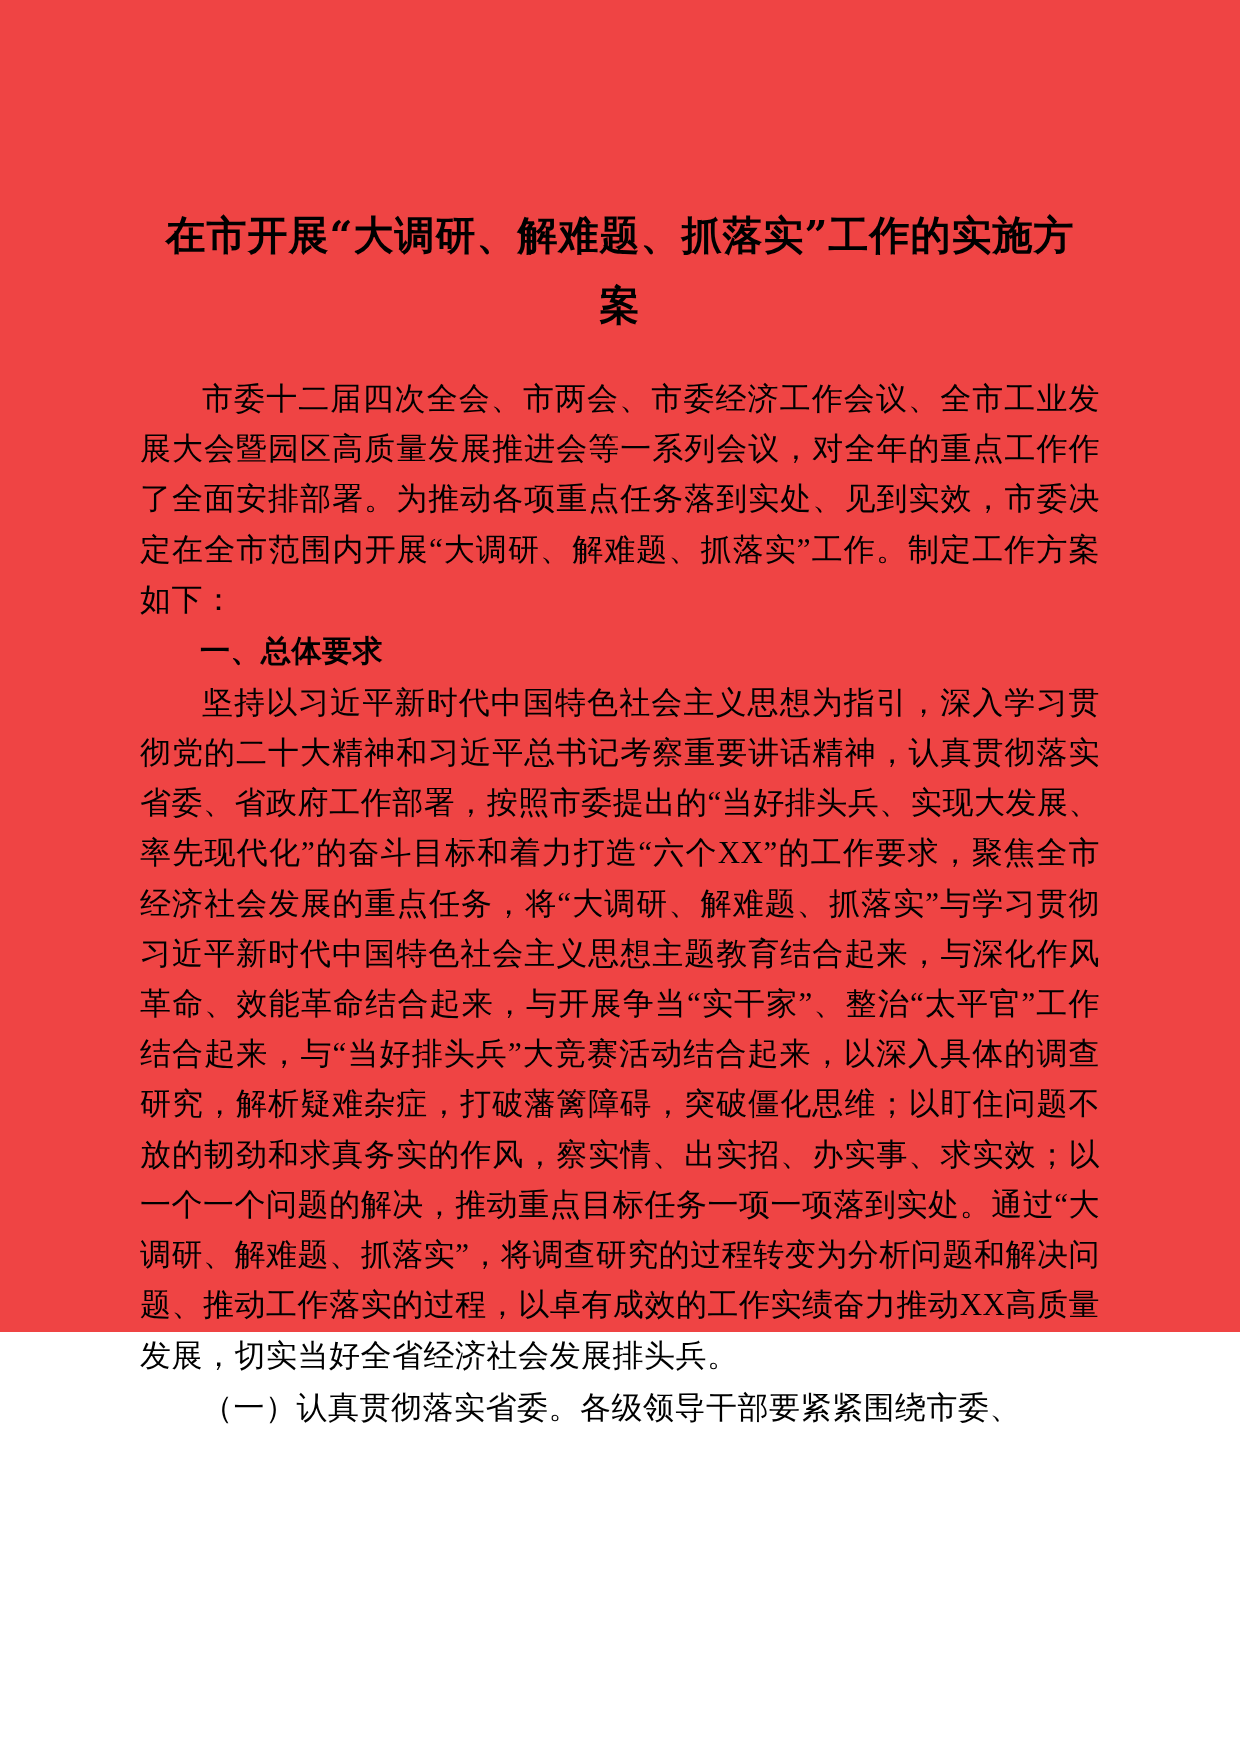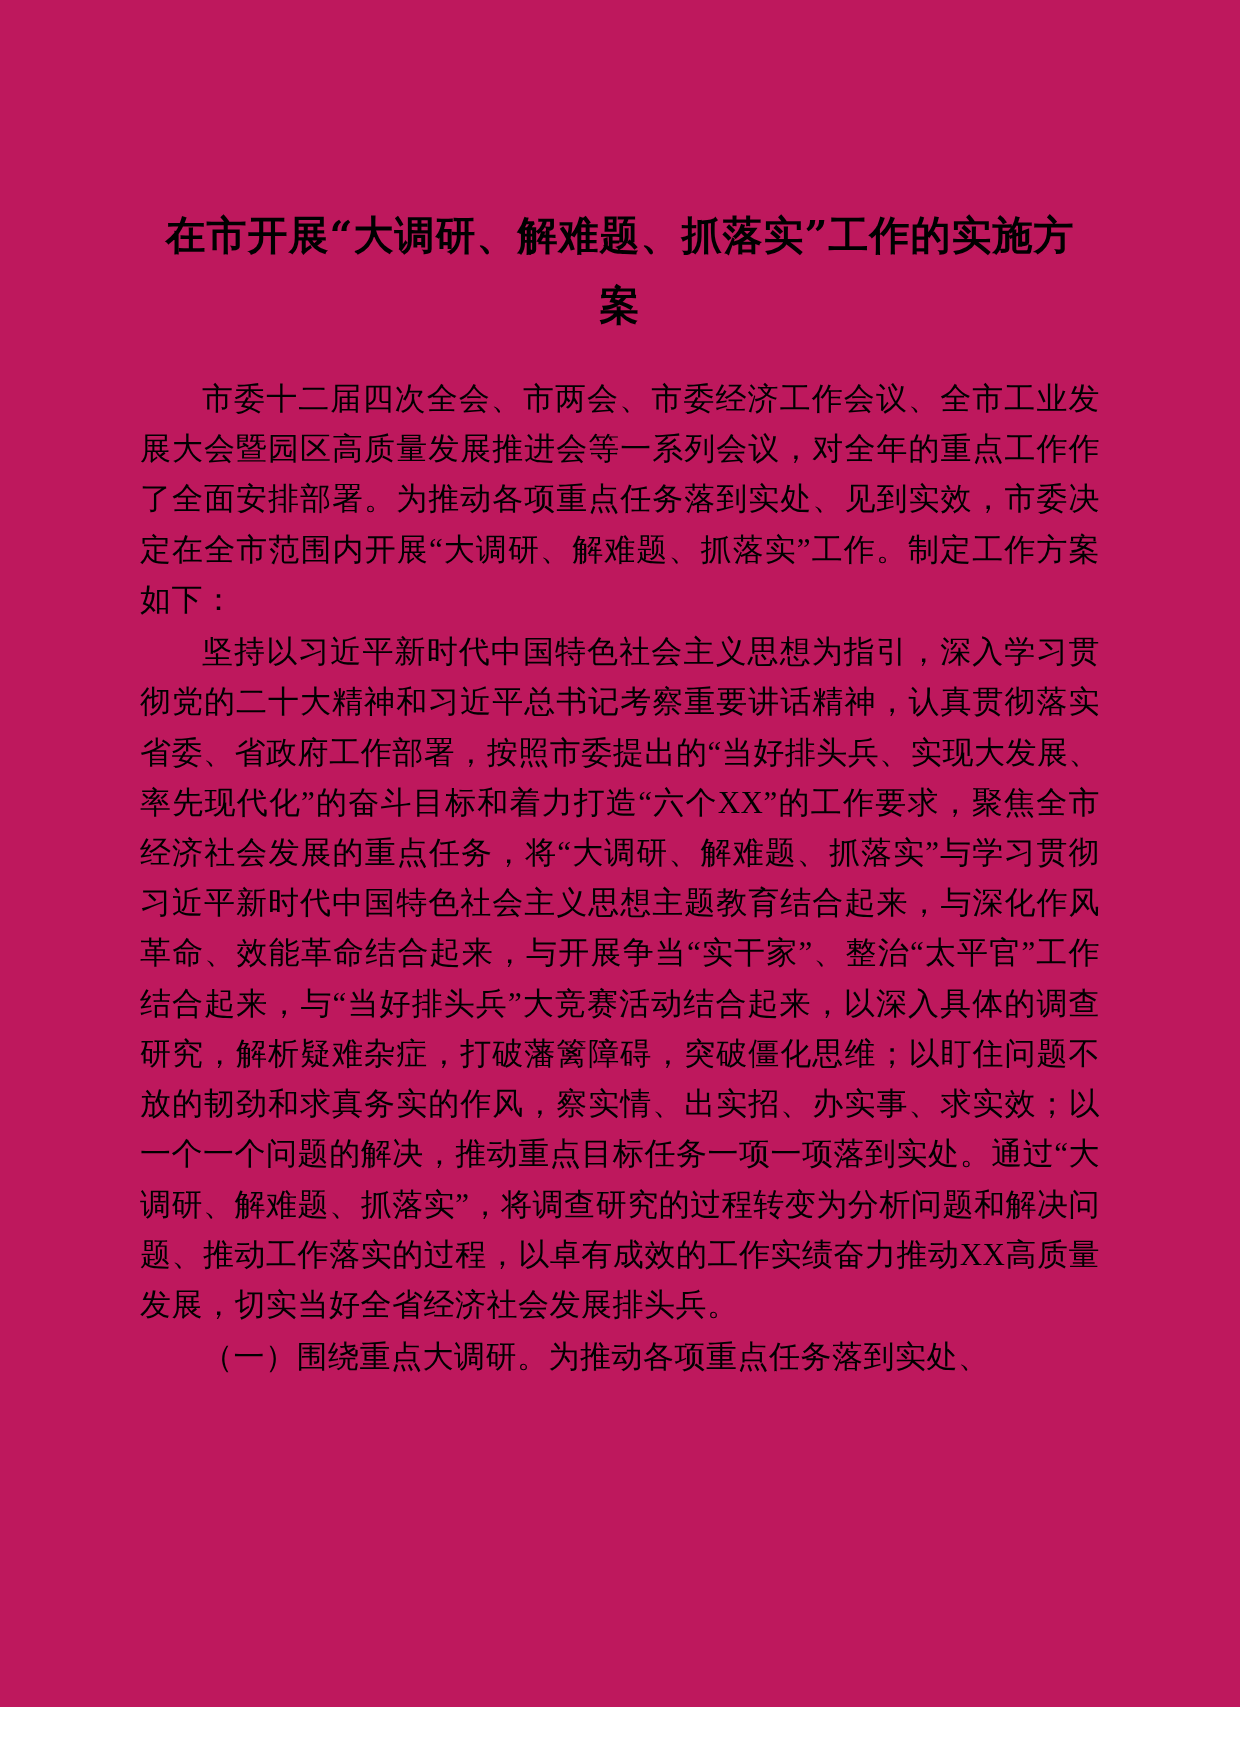--- a/index.html
+++ b/index.html
@@ -10,23 +10,23 @@
   body {
     width: 1240px;
     height: 1754px;
     font-family: "Liberation Serif", "DejaVu Serif", serif;
     color: #000000;
     overflow: hidden;
   }
   .page {
     box-sizing: border-box;
     width: 1240px;
-    height: 1707px;
+    height: 1332px;
     padding: 200px 140px 90px 140px;
-    background: #be185d;
+    background: #ef4444;
   }
   .doc-title {
     font-family: "DejaVu Serif", "Liberation Serif", serif;
     font-weight: bold;
     font-size: 40px;
     line-height: 1.75;
     text-align: center;
     letter-spacing: 1px;
     margin: 0 0 34px 0;
     padding: 0 8px;
@@ -51,18 +51,19 @@
   }
 </style>
 </head>
 <body>
 
 <div class="page">
   <h1 class="doc-title">在市开展“大调研、解难题、抓落实”工作的实施方案</h1>
 
   <p class="para">市委十二届四次全会、市两会、市委经济工作会议、全市工业发展大会暨园区高质量发展推进会等一系列会议，对全年的重点工作作了全面安排部署。为推动各项重点任务落到实处、见到实效，市委决定在全市范围内开展“大调研、解难题、抓落实”工作。制定工作方案如下：</p>
 
+  <p class="heading">一、总体要求</p>
 
   <p class="para">坚持以习近平新时代中国特色社会主义思想为指引，深入学习贯彻党的二十大精神和习近平总书记考察重要讲话精神，认真贯彻落实省委、省政府工作部署，按照市委提出的“当好排头兵、实现大发展、率先现代化”的奋斗目标和着力打造“六个XX”的工作要求，聚焦全市经济社会发展的重点任务，将“大调研、解难题、抓落实”与学习贯彻习近平新时代中国特色社会主义思想主题教育结合起来，与深化作风革命、效能革命结合起来，与开展争当“实干家”、整治“太平官”工作结合起来，与“当好排头兵”大竞赛活动结合起来，以深入具体的调查研究，解析疑难杂症，打破藩篱障碍，突破僵化思维；以盯住问题不放的韧劲和求真务实的作风，察实情、出实招、办实事、求实效；以一个一个问题的解决，推动重点目标任务一项一项落到实处。通过“大调研、解难题、抓落实”，将调查研究的过程转变为分析问题和解决问题、推动工作落实的过程，以卓有成效的工作实绩奋力推动XX高质量发展，切实当好全省经济社会发展排头兵。</p>
 
 
-  <p class="para">（一）围绕重点大调研。为推动各项重点任务落到实处、</p>
+  <p class="para">（一）认真贯彻落实省委。各级领导干部要紧紧围绕市委、</p>
 </div>
 
 </body></html>

